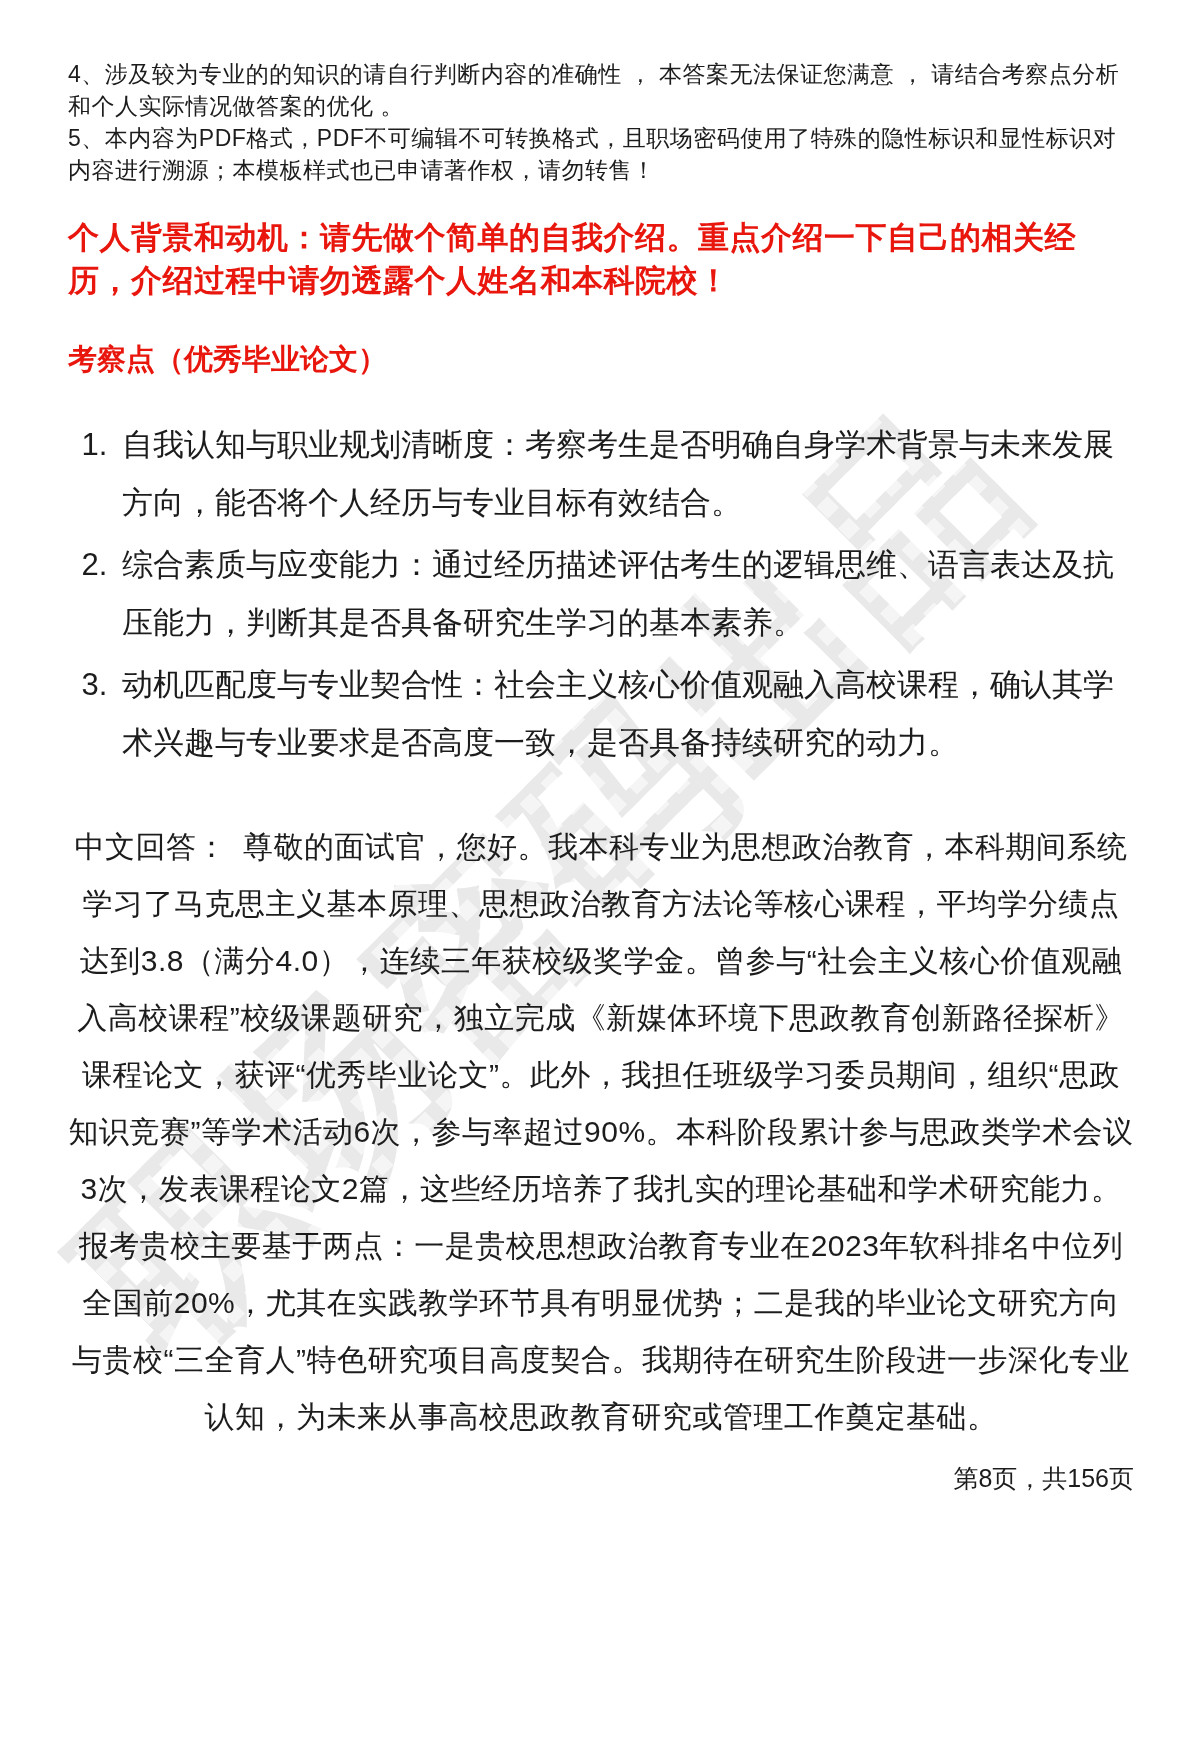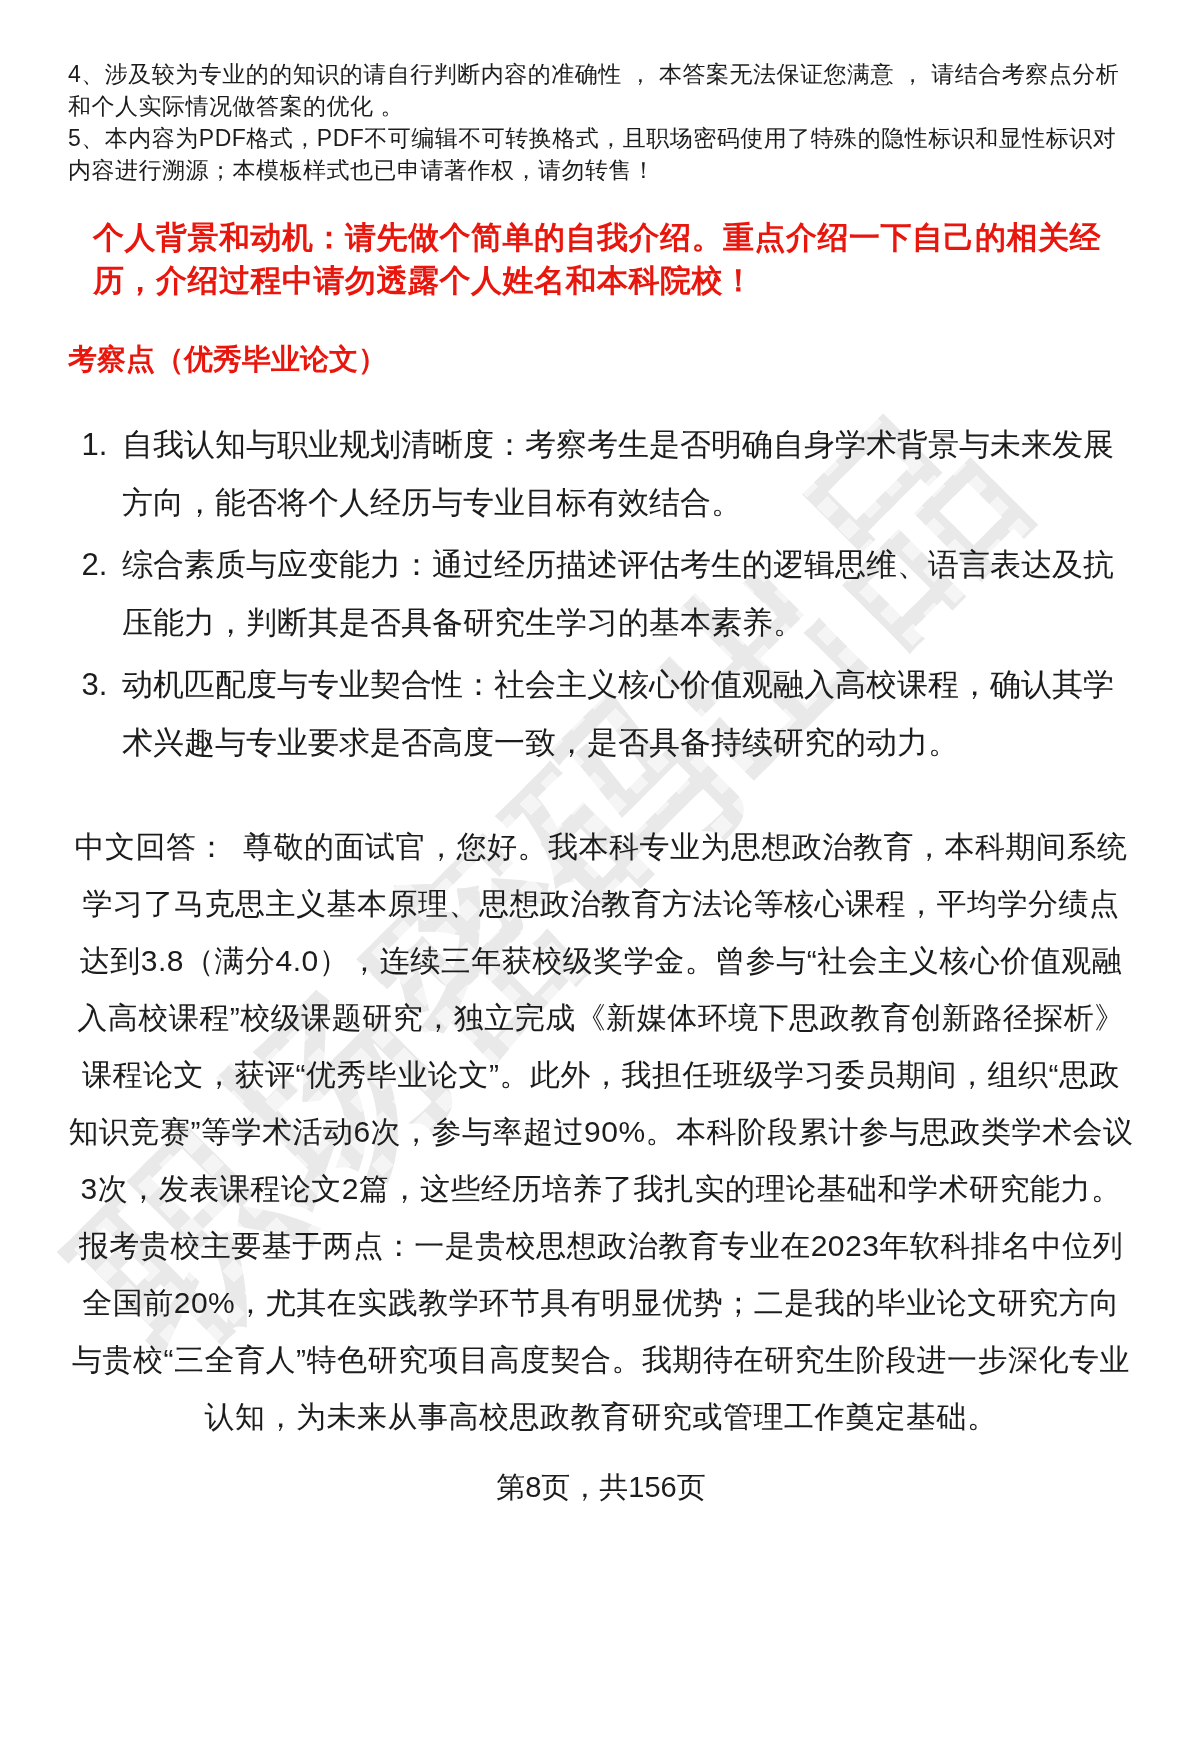--- a/index.html
+++ b/index.html
@@ -60,21 +60,20 @@
     line-height:32px;
     letter-spacing:0.5px;
   }
   .question{
     margin-top:30px;
     font-size:31px;
     line-height:43px;
     font-weight:bold;
     color:var(--accent-red);
     letter-spacing:0.5px;
-    margin-left:25px;
   }
   .section{
     margin-top:40px;
     font-size:29px;
     line-height:34px;
     font-weight:bold;
     color:var(--accent-red);
   }
   ol.points{
     margin-top:40px;
@@ -89,23 +88,23 @@
   .answer{
     font-size:30px;
     line-height:57px;
     letter-spacing:0.5px;
     text-align:center;
   }
   .answer.zh{margin-top:46px;}
   .answer.en{margin-top:16px;line-height:60px;}
   .answer-label{margin-right:16px;}
   .footer{
-    margin-top:22px;
-    text-align:center;
-    font-size:29px;
+    margin-top:13px;
+    text-align:right;
+    font-size:25px;
     line-height:40px;
   }
 </style>
 </head>
 <body>
 
 <div class="page">
 
   <div class="watermark">
     <span class="watermark-text">职场密码出品</span>

